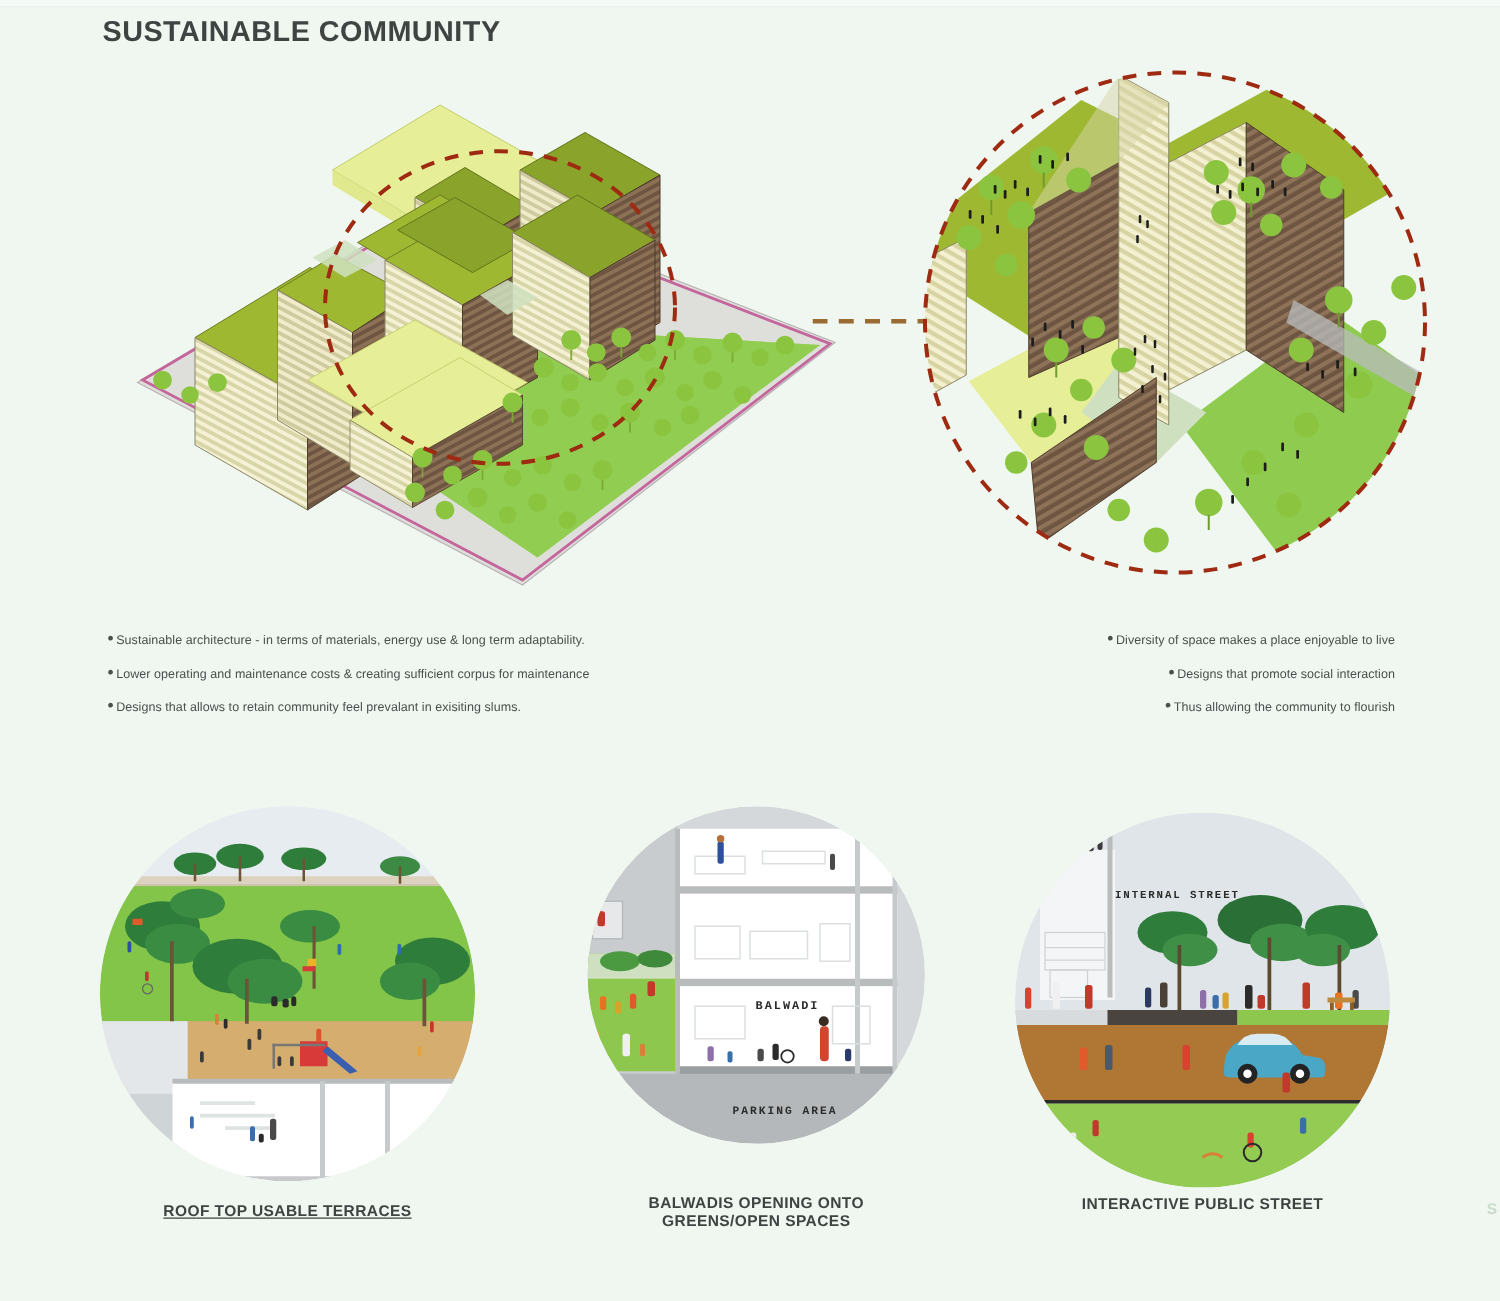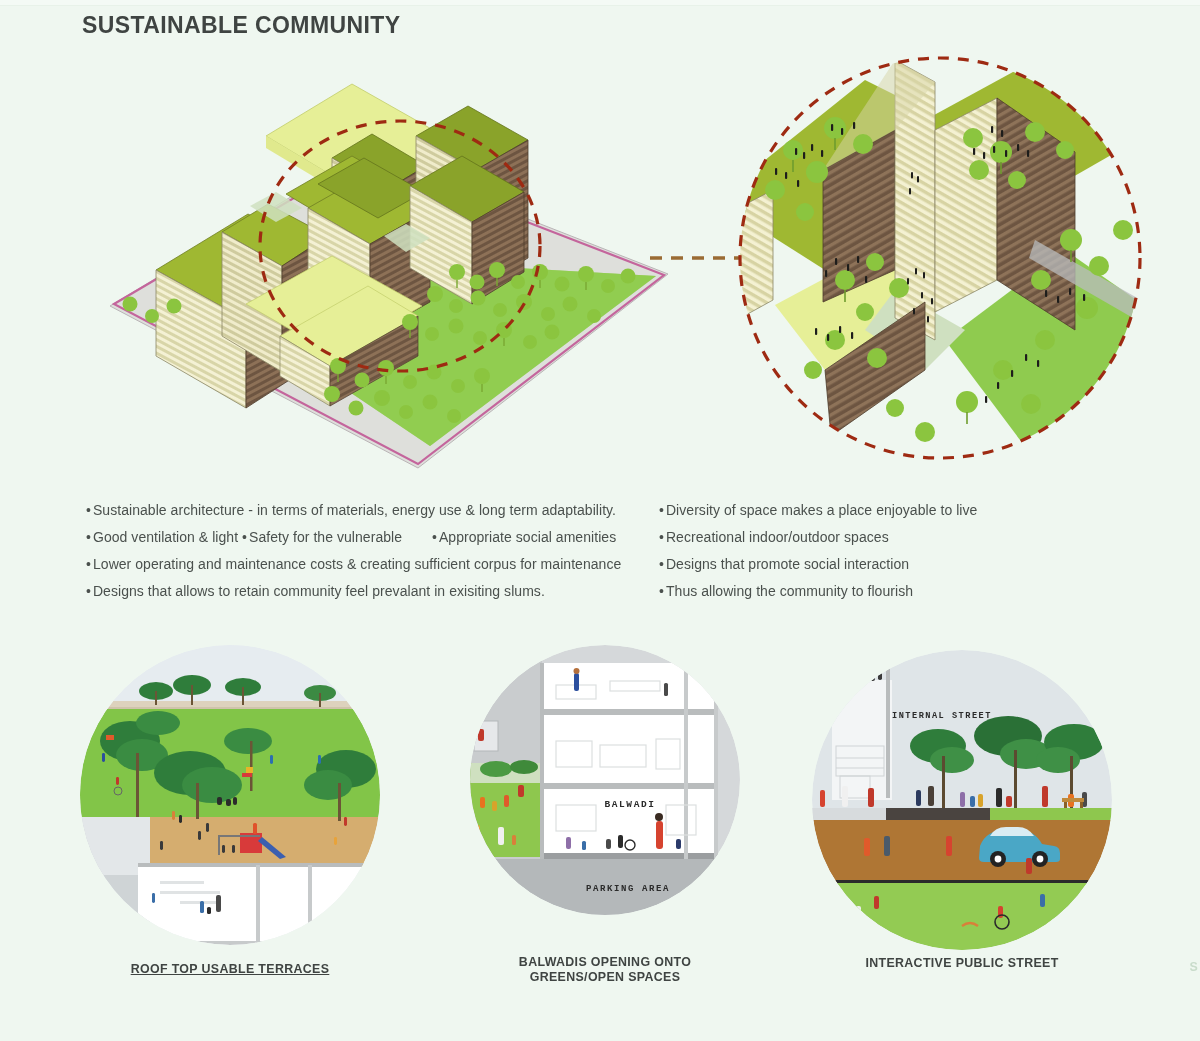--- a/index.html
+++ b/index.html
@@ -64,35 +64,35 @@
   
   .bullets {
     position: absolute;
     left: 86px; top: 502px;
     width: 1030px;
   }
   .bullet-row {
     display: flex;
     align-items: baseline;
     height: 27px;
-    font-size: 14px;
+    font-size: 10px;
     color: #4a504d;
     letter-spacing: 0.05px;
     white-space: nowrap;
   }
   .b-item { display: inline-block; }
   .b-item::before {
     content: "\2022";
     margin-right: 2px;
     font-size: 14px;
   }
   .gap-sm { width: 10px; display: inline-block; }
   .gap-md { width: 22px; display: inline-block; }
   .col-a { width: 573px; flex: 0 0 573px; }
-  .col-b { flex: 1; }
+  .col-b { flex: 1; text-align: right; }
 
   
   .circles {
     position: absolute;
     left: 0; top: 640px;
     width: 1200px; height: 360px;
   }
   .circ {
     position: absolute;
     border-radius: 50%;
@@ -428,31 +428,20 @@
     <div class="bullet-row">
       <span class="col-a">
         <span class="b-item">Sustainable architecture - in terms of materials, energy use &amp; long term adaptability.</span>
       </span>
       <span class="col-b">
         <span class="b-item">Diversity of space makes a place enjoyable to live</span>
       </span>
     </div>
 
 
-    <div class="bullet-row">
-      <span class="col-a">
-        <span class="b-item">Good ventilation &amp; light</span>
-        <span class="b-item">Safety for the vulnerable</span>
-        <span class="gap-md"></span>
-        <span class="b-item">Appropriate social amenities</span>
-      </span>
-      <span class="col-b">
-        <span class="b-item">Recreational indoor/outdoor spaces</span>
-      </span>
-    </div>
 
     <div class="bullet-row">
       <span class="col-a">
         <span class="b-item">Lower operating and maintenance costs &amp; creating sufficient corpus for maintenance</span>
       </span>
       <span class="col-b">
         <span class="b-item">Designs that promote social interaction</span>
       </span>
     </div>
 

